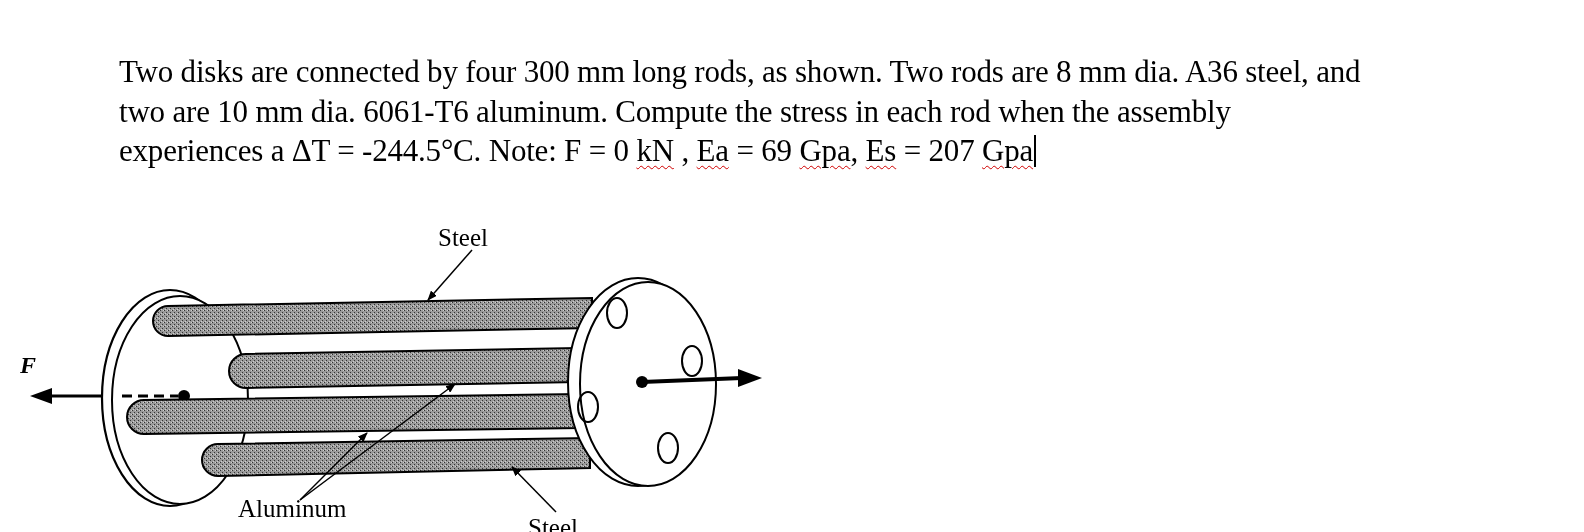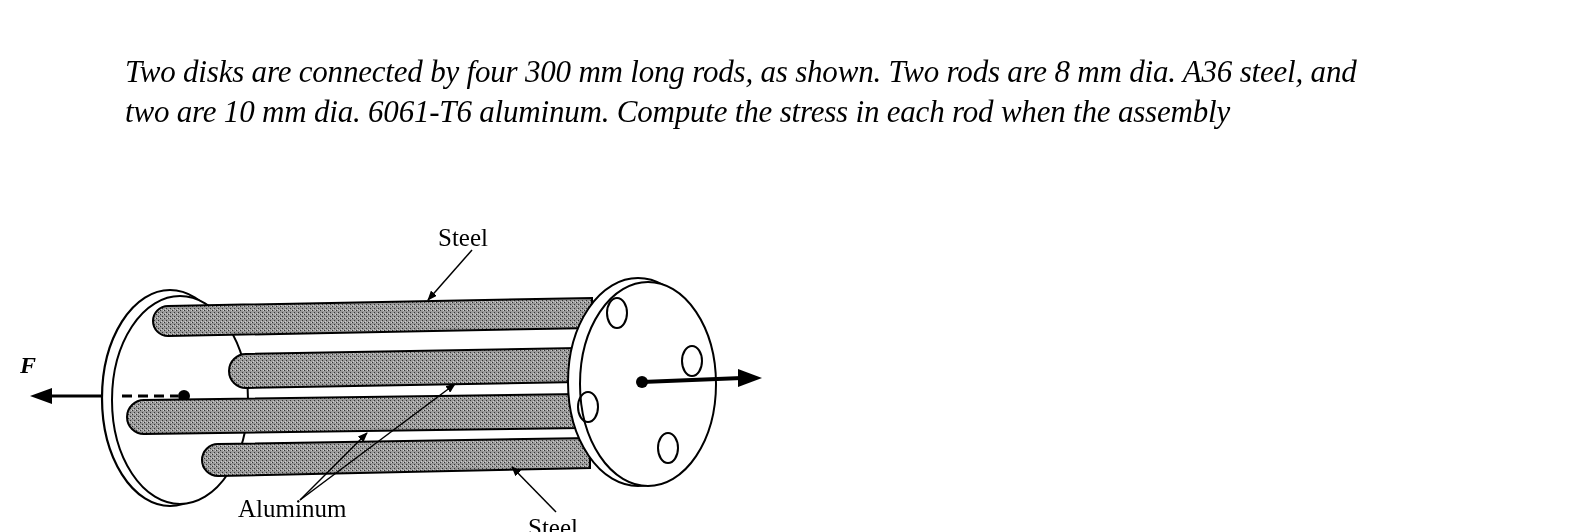--- a/index.html
+++ b/index.html
@@ -10,27 +10,26 @@
   body {
     width: 1584px;
     height: 532px;
     position: relative;
     overflow: hidden;
     font-family: "Liberation Serif", "DejaVu Serif", serif;
     color: #000;
   }
   .problem-text {
     position: absolute;
-    left: 125px;
+    left: 119px;
     top: 52px;
     width: 1460px;
     font-size: 31px;
     line-height: 39.5px;
     letter-spacing: -0.2px;
-    font-style: italic;
   }
   .line { display: block; white-space: nowrap; }
   .squiggle {
     text-decoration: underline wavy #d00000;
     text-decoration-thickness: 1px;
     text-underline-offset: 4px;
   }
   .caret {
     display: inline-block;
     width: 1.5px;
@@ -67,20 +66,21 @@
     font-style: italic;
     font-weight: bold;
   }
 </style>
 </head>
 <body>
 
 <div class="problem-text">
   <span class="line">Two disks are connected by four 300 mm long rods, as shown. Two rods are 8 mm dia. A36 steel, and</span>
   <span class="line">two are 10 mm dia. 6061-T6 aluminum. Compute the stress in each rod when the assembly</span>
+  <span class="line"><span>experiences a ΔT = -244.5°C.  Note: F = 0 </span><span class="squiggle">kN</span><span> ,   </span><span class="squiggle">Ea</span><span> = 69 </span><span class="squiggle">Gpa</span><span>,  </span><span class="squiggle">Es</span><span> = 207 </span><span class="squiggle">Gpa</span><span class="caret"></span></span>
 </div>
 
 <div class="figure">
   <svg width="960" height="342" viewBox="0 190 960 342" xmlns="http://www.w3.org/2000/svg">
     <defs>
       <pattern id="stipple" width="4" height="4" patternUnits="userSpaceOnUse">
         <rect width="4" height="4" fill="#9a9a9a"></rect>
         <rect x="0" y="0" width="1" height="1" fill="#333"></rect>
         <rect x="2" y="2" width="1" height="1" fill="#333"></rect>
         <rect x="3" y="0" width="1" height="1" fill="#cfcfcf"></rect>

